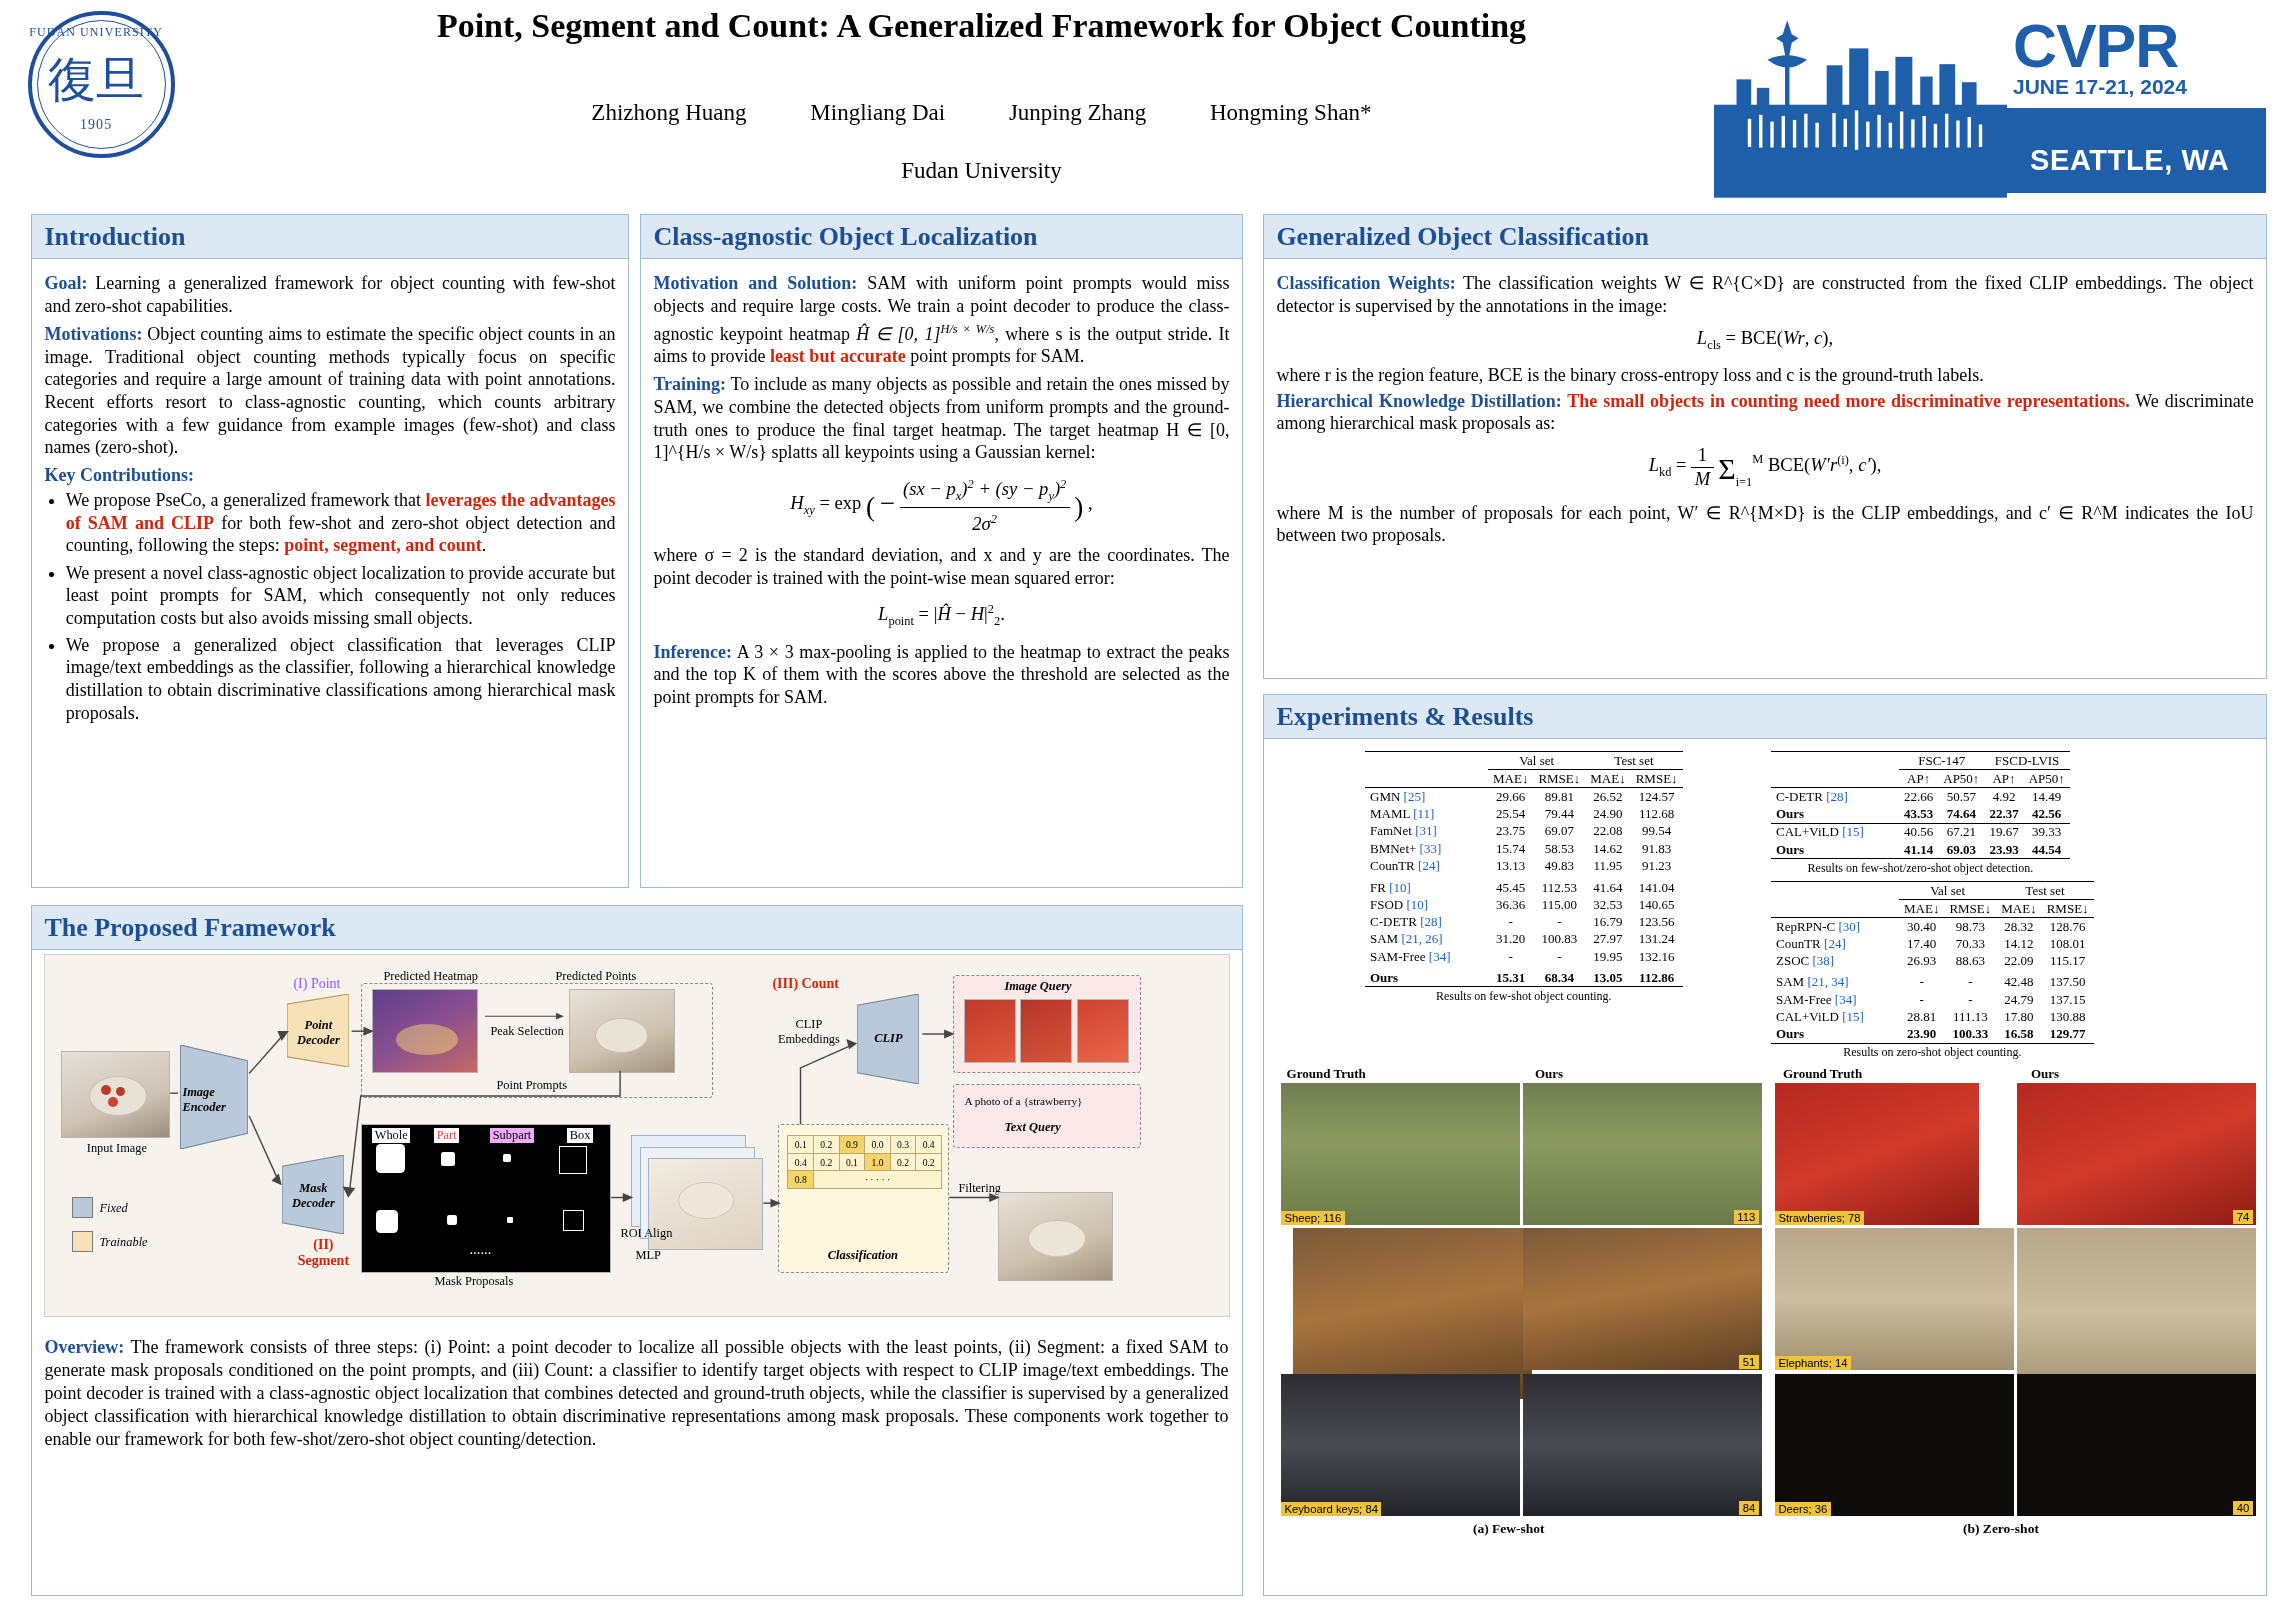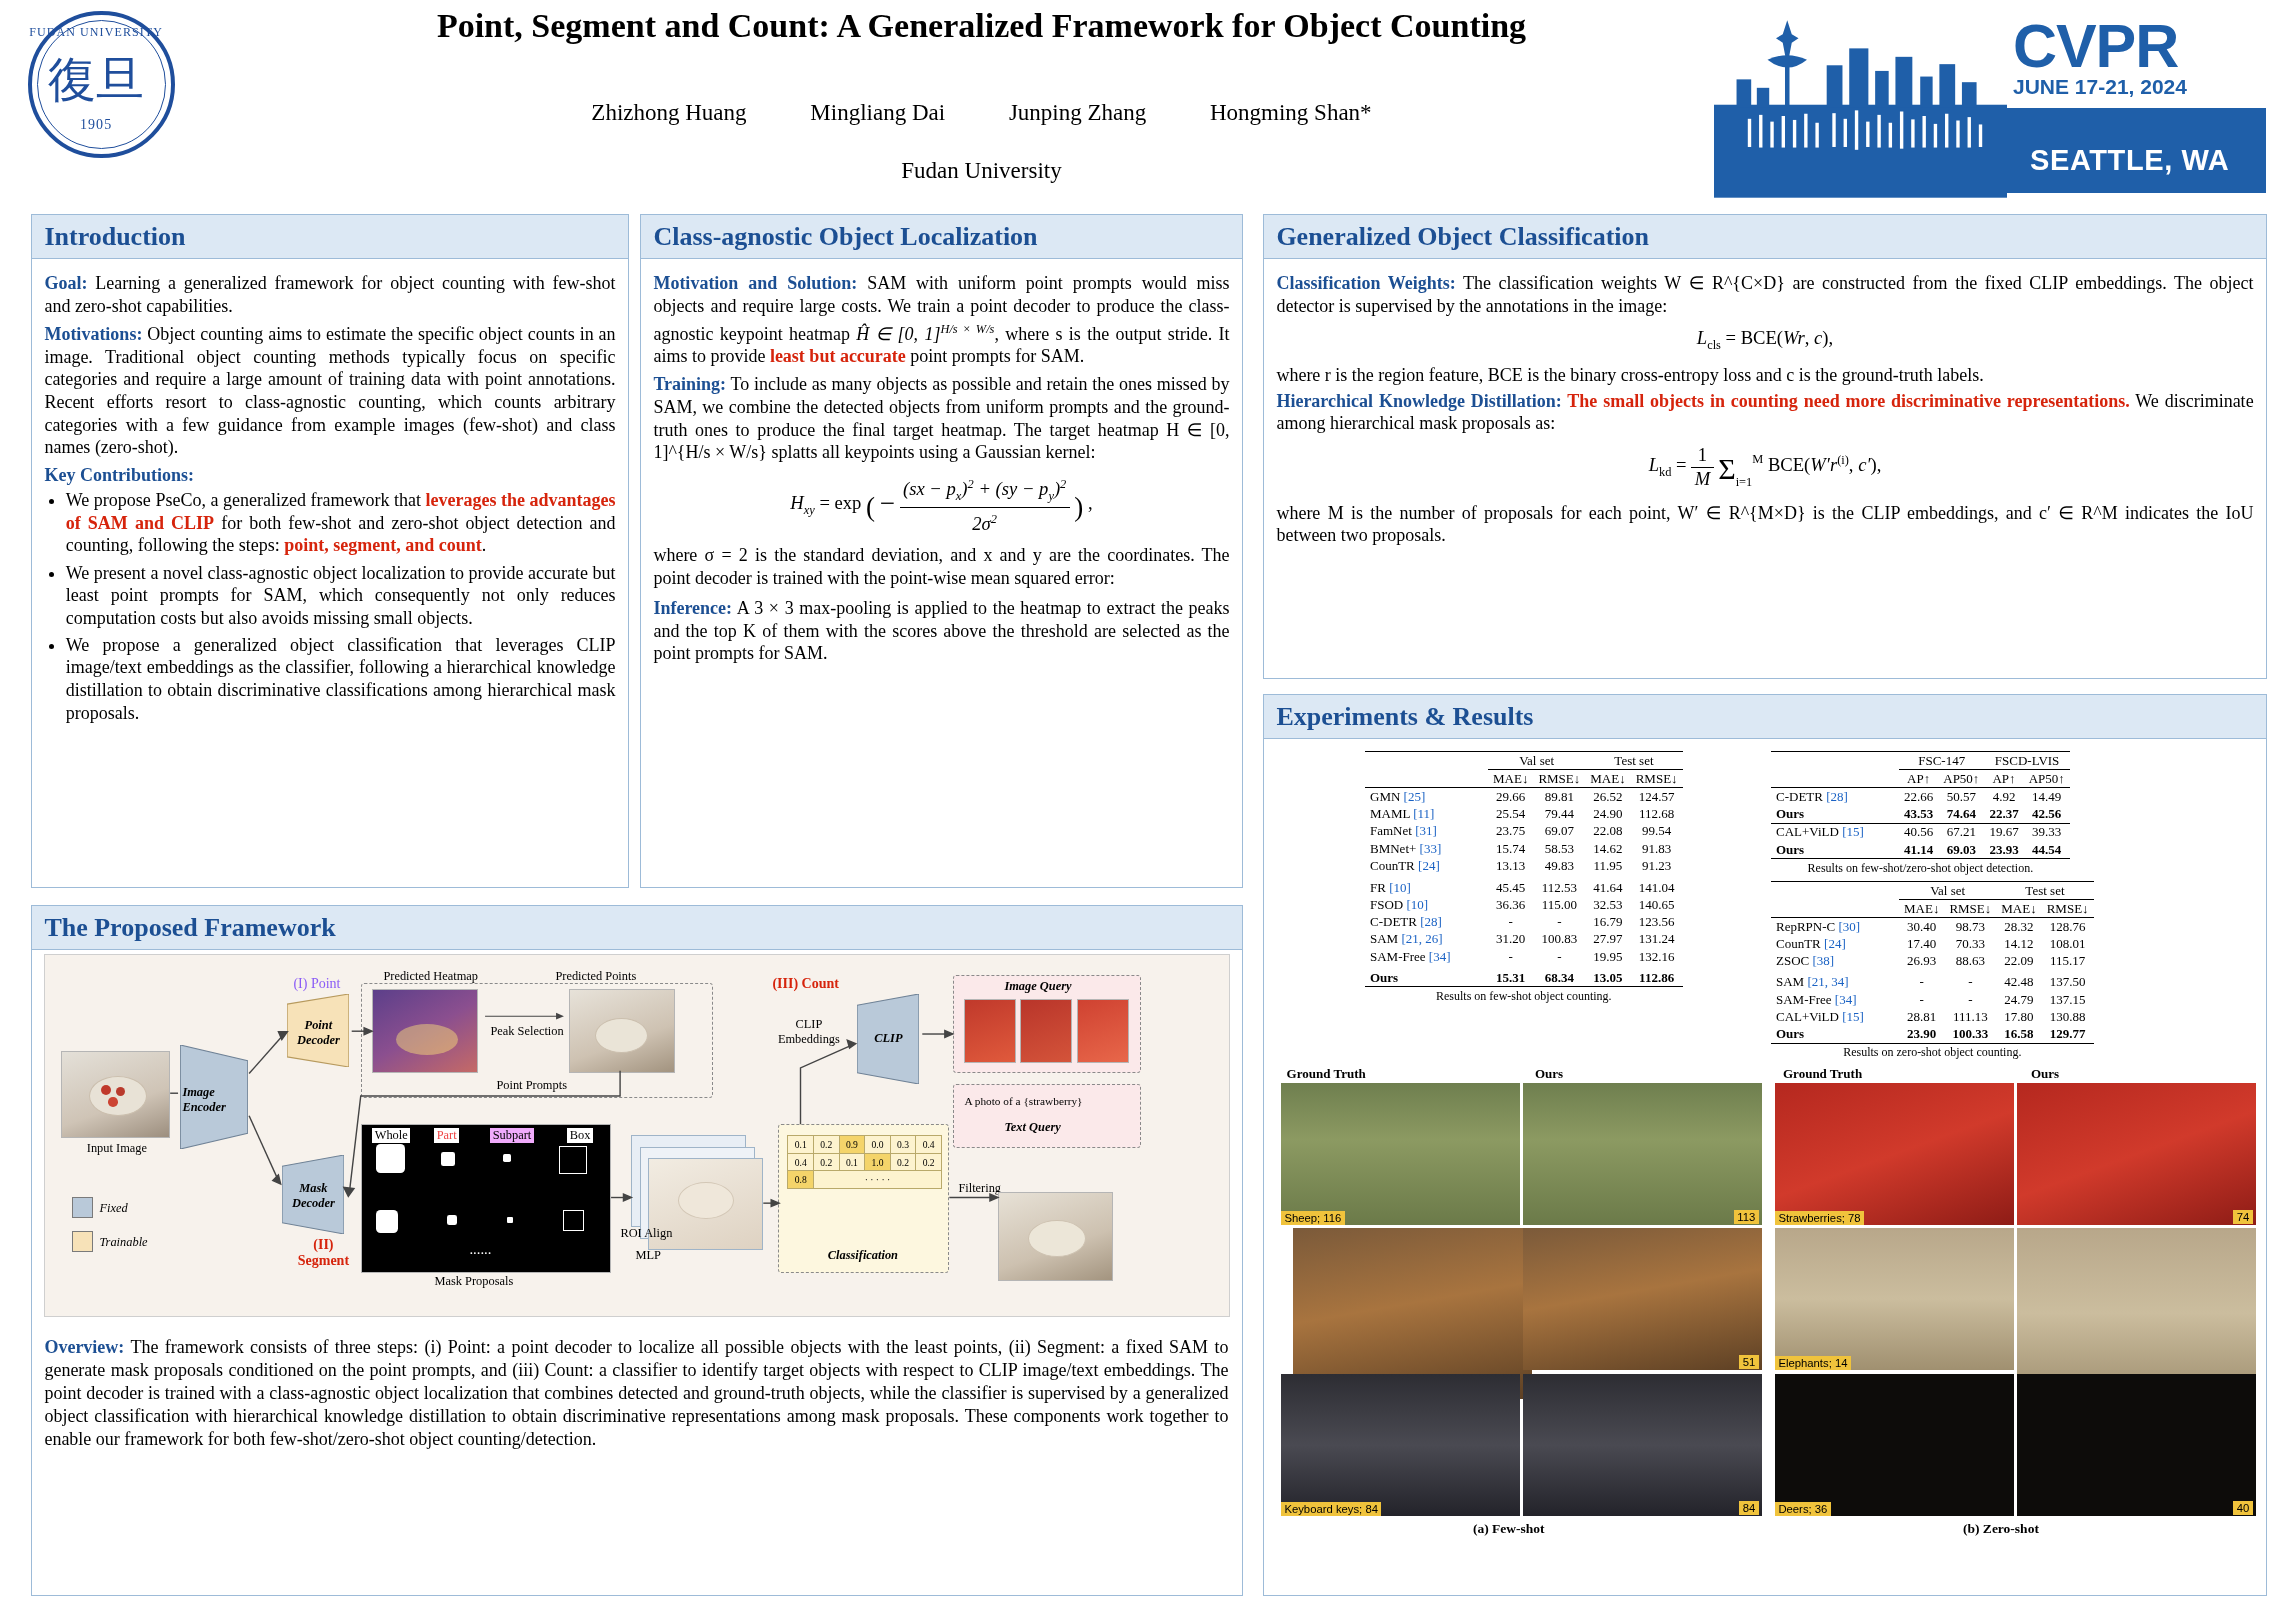--- a/index.html
+++ b/index.html
@@ -195,20 +195,23 @@
       <div class="eq">
         <span class="it">H<span class="sm">xy</span></span> = exp <span style="font-size:27px;vertical-align:-6.8px;">(</span>
         <span style="font-size:27px;vertical-align:-3.4px;">−</span>
         <span class="frac">
           <span class="num it">(sx − p<span class="sm">x</span>)<span class="sup">2</span> + (sy − p<span class="sm">y</span>)<span class="sup">2</span></span>
           <span class="den it">2σ<span class="sup">2</span></span>
         </span>
         <span style="font-size:27px;vertical-align:-6.8px;">)</span> ,
       </div>
       <p style="margin:3.4px 0 3.4px 0;">where σ = 2 is the standard deviation, and x and y are the coordinates. The point decoder is trained with the point-wise mean squared error:</p>
+      <div class="eq">
+        <span class="it">L</span><span class="sm">point</span> = |<span class="it">Ĥ</span> − <span class="it">H</span>|<span class="sup">2</span><span class="sm">2</span>.
+      </div>
       <p style="margin:8px 0 3.4px 0;">
         <span class="blue">Inference:</span><span> A 3 × 3 max-pooling is applied to the heatmap to extract the peaks and the top K of them with the scores above the threshold are selected as the point prompts for SAM.</span>
       </p>
     </div>
   </div>
 
   <div class="panel col3">
     <div class="panel-head">
       <h2>Generalized Object Classification</h2>
     </div>
@@ -617,21 +620,21 @@
       <div class="gtlabel" style="left:254px;top:-1.1px;">Ours</div>
       <div class="gtlabel" style="left:502px;top:-1.1px;">Ground Truth</div>
       <div class="gtlabel" style="left:750px;top:-1.1px;">Ours</div>
 
       <div class="cell" style="left:0;top:16px;width:239px;height:142px;background:linear-gradient(180deg,#6f7f4f,#8c9a62 40%,#6b7a49);">
         <div class="cellcap">Sheep; 116</div>
       </div>
       <div class="cell" style="left:242px;top:16px;width:239px;height:142px;background:linear-gradient(180deg,#6f7f4f,#8c9a62 40%,#6b7a49);">
         <div class="cellnum">113</div>
       </div>
-      <div class="cell" style="left:494px;top:16px;width:239px;height:142px;background:linear-gradient(160deg,#b5281f,#d13a2b 50%,#8e1c16);">
+      <div class="cell" style="left:494px;top:16px;width:204px;height:142px;background:linear-gradient(160deg,#b5281f,#d13a2b 50%,#8e1c16);">
         <div class="cellcap">Strawberries; 78</div>
       </div>
       <div class="cell" style="left:736px;top:16px;width:239px;height:142px;background:linear-gradient(160deg,#b5281f,#d13a2b 50%,#8e1c16);">
         <div class="cellnum">74</div>
       </div>
 
       <div class="cell" style="left:12px;top:161px;width:239px;height:171px;background:linear-gradient(170deg,#7b5a3a,#a8743f 45%,#5d4024);text-align:right;">
         <div class="cellcap">Apples; 48</div>
       </div>
       <div class="cell" style="left:242px;top:161px;width:239px;height:142px;background:linear-gradient(170deg,#7b5a3a,#a8743f 45%,#5d4024);">

